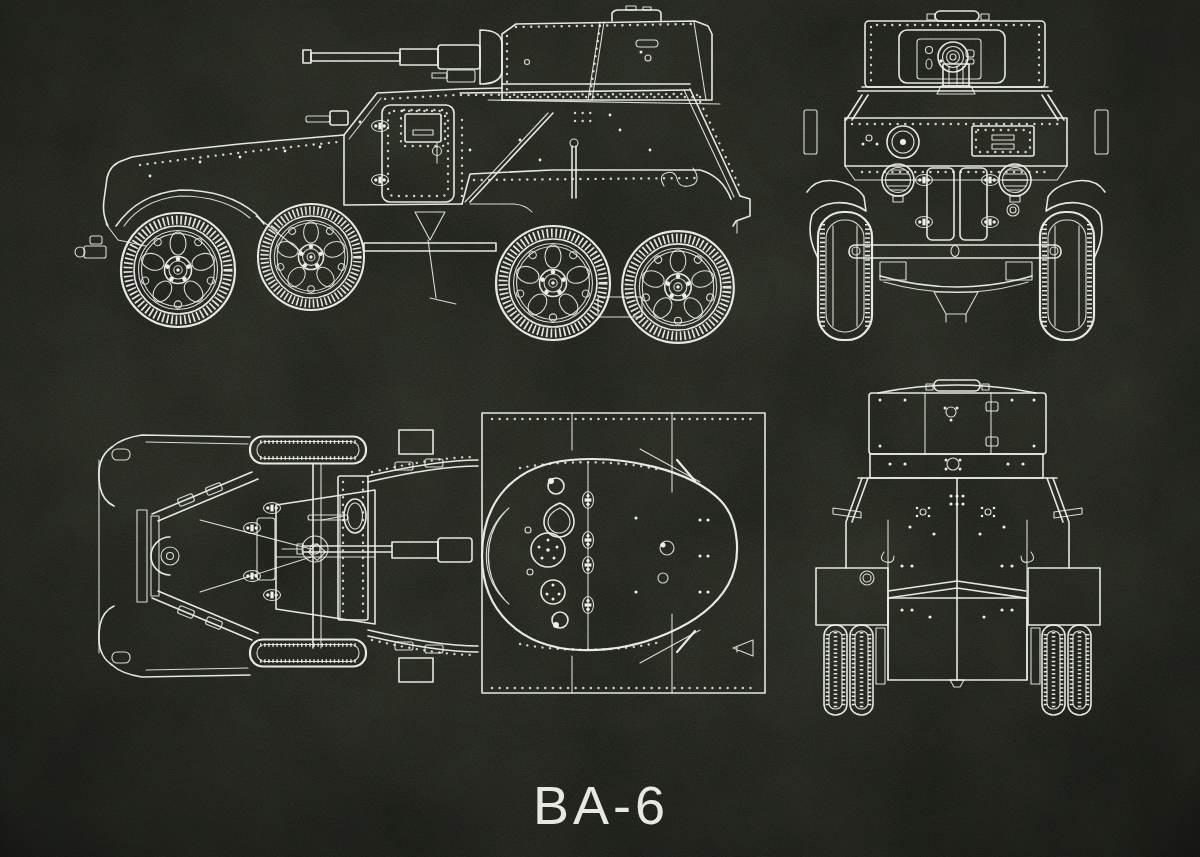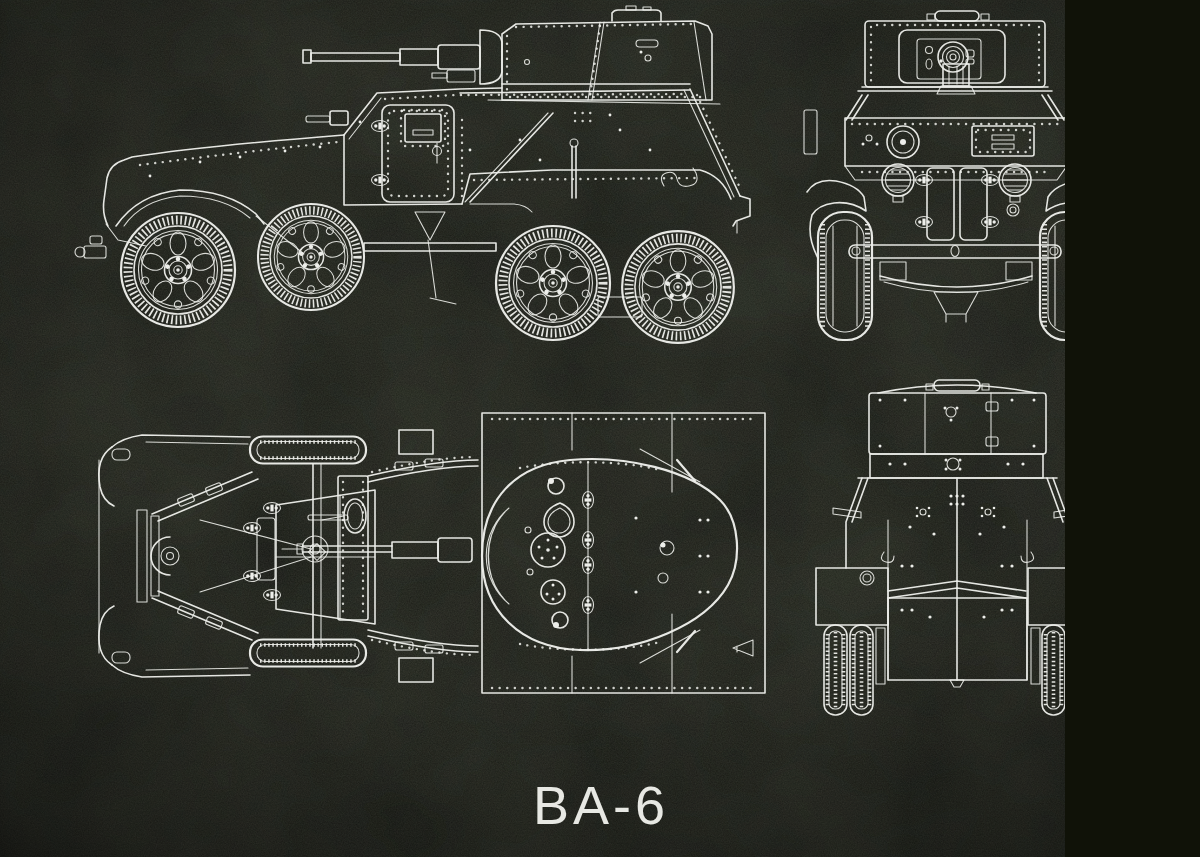--- a/index.html
+++ b/index.html
@@ -1,16 +1,16 @@
 <!DOCTYPE html>
 <html style="--bg: #1e211a; --line: #edeeea; --titlec: #e7e8e3;"><head>
 <meta charset="utf-8">
 <style>
   html,body{margin:0;padding:0;background:#101208;}
-  .stage{position:relative;width:1065px;height:857px;overflow:hidden;background:var(--bg,#1e211a);}
+  .stage{position:relative;width:1200px;height:857px;overflow:hidden;background:var(--bg,#1e211a);}
   svg{display:block}
   .ln  {fill:none;stroke:var(--line,#edeeea);stroke-width:1.6;stroke-linejoin:round;stroke-linecap:round;stroke-opacity:.96}
   .ln2 {fill:none;stroke:var(--line,#edeeea);stroke-width:1.1;stroke-linejoin:round;stroke-linecap:round;stroke-opacity:.9}
   .lnb {fill:none;stroke:var(--line,#edeeea);stroke-width:2.2;stroke-linejoin:round;stroke-linecap:round;stroke-opacity:.97}
   .fillw{fill:var(--line,#edeeea);stroke:none}
   .riv2{fill:none;stroke:var(--line,#edeeea);stroke-width:2.4;stroke-linecap:round;stroke-dasharray:.1 7.5;stroke-opacity:.85}
   .tread{fill:none;stroke:var(--line,#edeeea);stroke-width:9;stroke-dasharray:1.7 2.7;stroke-opacity:.95}
   .treadV{fill:none;stroke:var(--line,#edeeea);stroke-width:5;stroke-dasharray:1.6 2.8;stroke-opacity:.95}
   .treadV2{fill:none;stroke:var(--line,#edeeea);stroke-width:3.6;stroke-dasharray:1.5 2.6;stroke-opacity:.95}
   .title{fill:var(--titlec,#e7e8e3);font-family:"Liberation Sans","DejaVu Sans",sans-serif;font-weight:300;font-size:54px;letter-spacing:4px}

